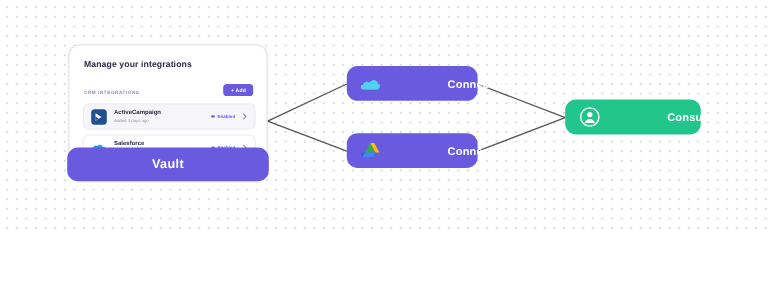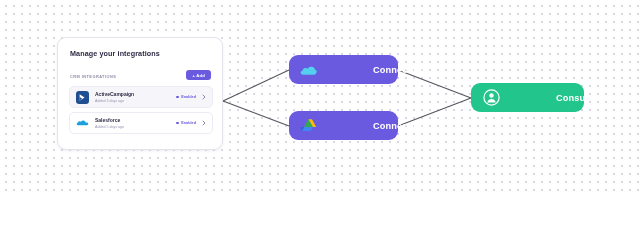--- a/index.html
+++ b/index.html
@@ -306,20 +306,23 @@
         </div>
         <div class="chev">
           <svg width="4" height="6" viewBox="0 0 4 6" xmlns="http://www.w3.org/2000/svg">
             <path d="M1 1 L3 3 L1 5" fill="none" stroke="#8e8da8" stroke-width="1" stroke-linecap="round" stroke-linejoin="round"></path>
           </svg>
         </div>
       </div>
 
     </div>
 
+    <div class="vault-banner">
+      <span class="vault-banner-label">Vault</span>
+    </div>
   </div>
 
   <div class="node node-conn n0">
     <div class="node-icon">
       <svg width="17" height="14" viewBox="0 0 17 14" xmlns="http://www.w3.org/2000/svg">
         <path d="M3.0 11.6 C1.7 11.6 0.7 10.7 0.7 9.6 C0.7 8.5 1.6 7.7 2.7 7.7
                  C2.8 6.2 4.1 5.1 5.7 5.1 C6.5 5.1 7.3 5.4 7.8 6.0
                  C8.4 4.7 9.8 3.8 11.3 3.8 C13.3 3.8 15.0 5.4 15.2 7.4
                  C15.7 7.2 16.2 7.2 16.6 7.4 C16.6 7.4 16.3 11.6 14.3 11.6 Z" fill="#4cc4ee"></path>
         <path d="M2.9 11.6 C1.6 11.6 0.7 10.7 0.7 9.6 C0.7 8.5 1.6 7.7 2.7 7.7

